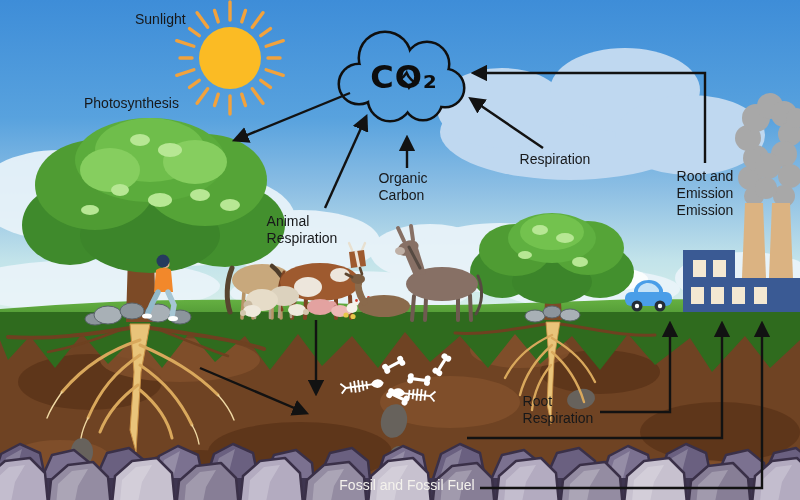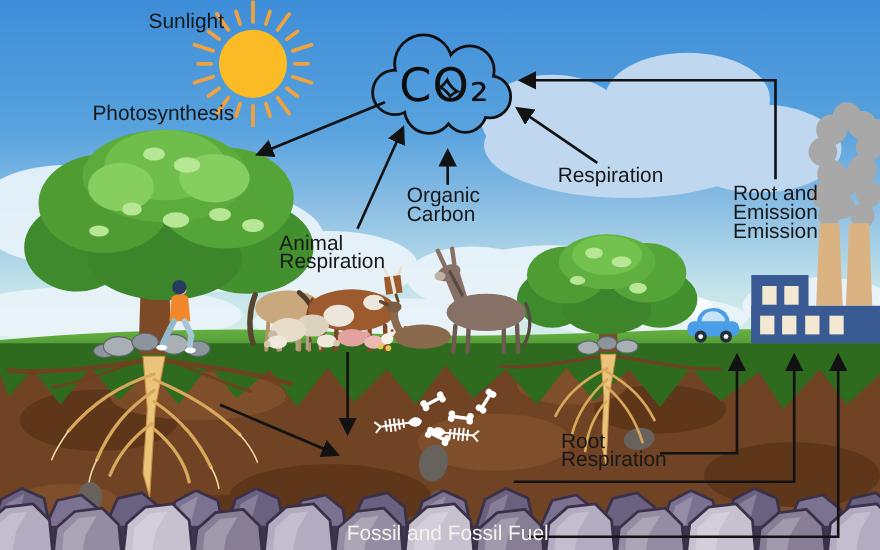--- a/index.html
+++ b/index.html
@@ -1,24 +1,24 @@
 <!DOCTYPE html>
 <html><head>
 <meta charset="utf-8">
 <style>
   html,body{margin:0;padding:0;background:#222;}
   .stage{position:relative;width:800px;height:500px;overflow:hidden;background:#3E8DD8;
          font-family:"Liberation Sans",sans-serif;}
   .stage svg{position:absolute;left:0;top:0;display:block;}
   .labels{position:absolute;left:0;top:0;width:800px;height:500px;pointer-events:none;}
-  .lbl{position:absolute;font-size:19px;line-height:17px;color:#17181A;white-space:nowrap;}
+  .lbl{position:absolute;font-size:14px;line-height:17px;color:#17181A;white-space:nowrap;}
   .lbl.center{transform:translateX(-50%);text-align:left;}
   .lbl.light{color:#F4F2ED;}
   .lbl.co2{transform:translate(-50%,-50%);font-family:"DejaVu Sans",sans-serif;
-           font-weight:normal;font-size:42px;letter-spacing:1px;color:#0D0D0D;}
+           font-weight:bold;font-size:32px;letter-spacing:1px;color:#0D0D0D;}
 </style>
 </head>
 <body>
 
 <div class="stage">
 <svg width="800" height="500" viewBox="0 0 800 500">
   <defs>
     <linearGradient id="skyG" gradientUnits="userSpaceOnUse" x1="0" y1="0" x2="0" y2="310">
       <stop offset="0" stop-color="#3E8DD8"></stop>
       <stop offset="0.38" stop-color="#58A2DE"></stop>

